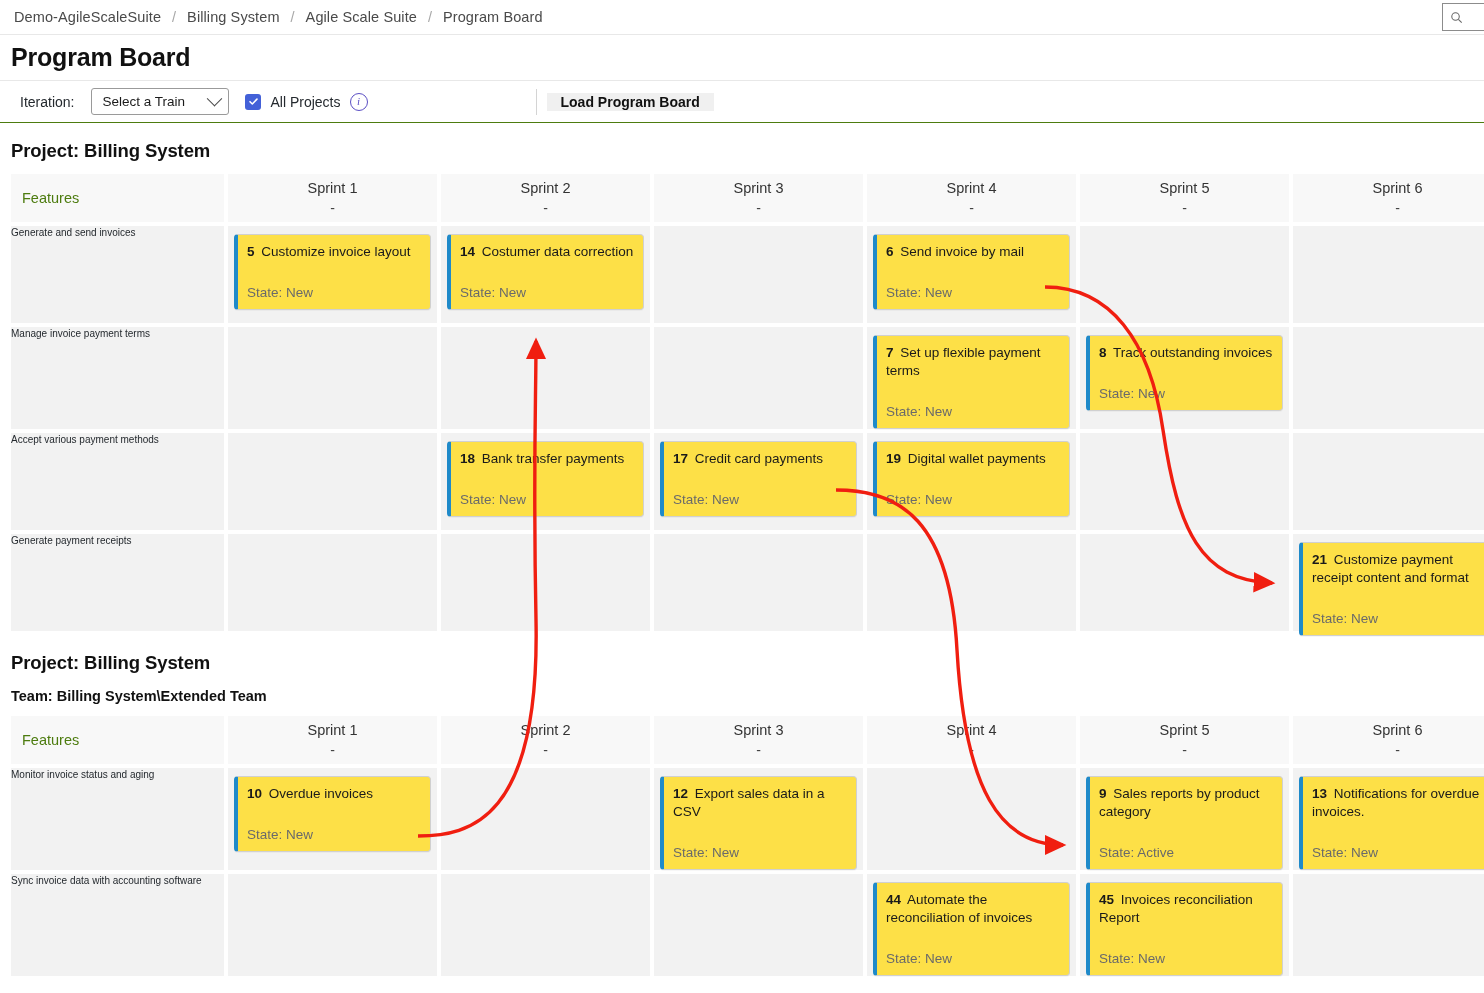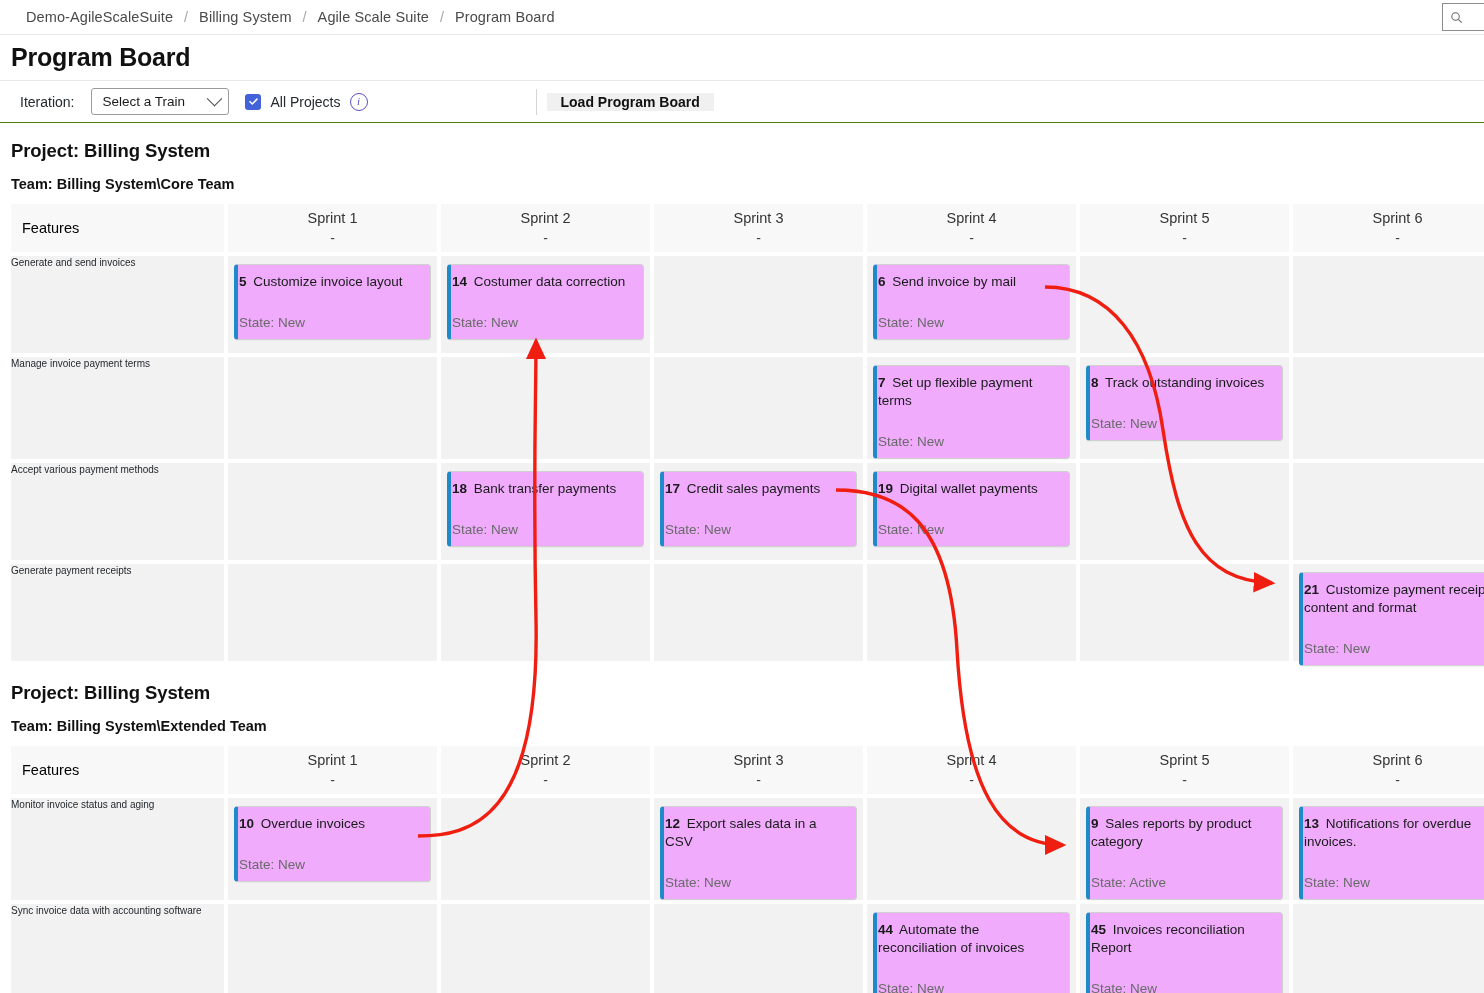--- a/index.html
+++ b/index.html
@@ -12,21 +12,21 @@
     overflow:hidden;
     position:relative;
   }
 
   
   #breadcrumb-bar {
     height:35px;
     border-bottom:1px solid #e8e8e8;
     display:flex;
     align-items:center;
-    padding-left:26px;
+    padding-left:14px;
     position:relative;
   }
   .crumb {
     font-size:14.5px;
     color:#4a4a4a;
     letter-spacing:.1px;
   }
   .crumb-sep {
     font-size:14.5px;
     color:#a8a8a8;
@@ -178,47 +178,47 @@
     color:#333;
     text-align:center;
     vertical-align:middle;
     height:48px;
     padding:0;
   }
   table.board th.feature-head {
     text-align:left;
     padding-left:11px;
     font-size:14.5px;
-    color:#000000;
+    color:#4d7c0f;
   }
   .sprint-name { display:block; line-height:1.35; }
   .sprint-dates { display:block; line-height:1.3; font-size:14px; color:#444; }
 
   table.board td {
     background:#f2f2f2;
     vertical-align:top;
     padding:0;
     height:97px;
   }
   td.feature-cell {
     font-size:10px;
     color:#24292e;
     padding:12px 10px 0 11px;
     line-height:1.32;
     background:#f2f2f2;
   }
   td.sprint-cell { position:relative; }
 
   .wi-card {
-    background:#f0abfc;
+    background:#fde047;
     border:1px solid #d0d0d0;
     border-left:4px solid #1f8ac9;
     border-radius:4px;
     margin:8px 6px 0 6px;
-    padding:8px 9px 9px 1px;
+    padding:8px 9px 9px 9px;
     box-shadow:0 1px 1px rgba(0,0,0,.035);
     position:relative;
     z-index:3;
   }
   .wi-title {
     font-size:13.5px;
     color:#1a1a1a;
     line-height:1.33;
   }
   .wi-id { font-weight:bold; margin-right:3px; }
@@ -292,21 +292,20 @@
     <span id="info-icon">i</span>
   </div>
 
   <div id="toolbar-divider"></div>
   <button id="load-board-btn">Load Program Board</button>
 </div>
 
 <div id="boards-container">
     <div class="board-section">
       <div class="project-heading">Project: Billing System</div>
-      <div class="team-heading">Team: Billing System\Core Team</div>
       <table class="board">
         <colgroup>
           <col class="feat">
           <col class="spr">
           <col class="spr">
           <col class="spr">
           <col class="spr">
           <col class="spr">
           <col class="spr">
         </colgroup>
@@ -387,21 +386,21 @@
             <td class="feature-cell">Accept various payment methods</td>
             <td class="sprint-cell"></td>
             <td class="sprint-cell">
               <div class="wi-card">
                 <div class="wi-title"><span class="wi-id">18</span> <span>Bank transfer payments</span></div>
                 <div class="wi-state">State: New</div>
               </div>
             </td>
             <td class="sprint-cell">
               <div class="wi-card">
-                <div class="wi-title"><span class="wi-id">17</span> <span>Credit sales payments</span></div>
+                <div class="wi-title"><span class="wi-id">17</span> <span>Credit card payments</span></div>
                 <div class="wi-state">State: New</div>
               </div>
             </td>
             <td class="sprint-cell">
               <div class="wi-card">
                 <div class="wi-title"><span class="wi-id">19</span> <span>Digital wallet payments</span></div>
                 <div class="wi-state">State: New</div>
               </div>
             </td>
             <td class="sprint-cell"></td>

